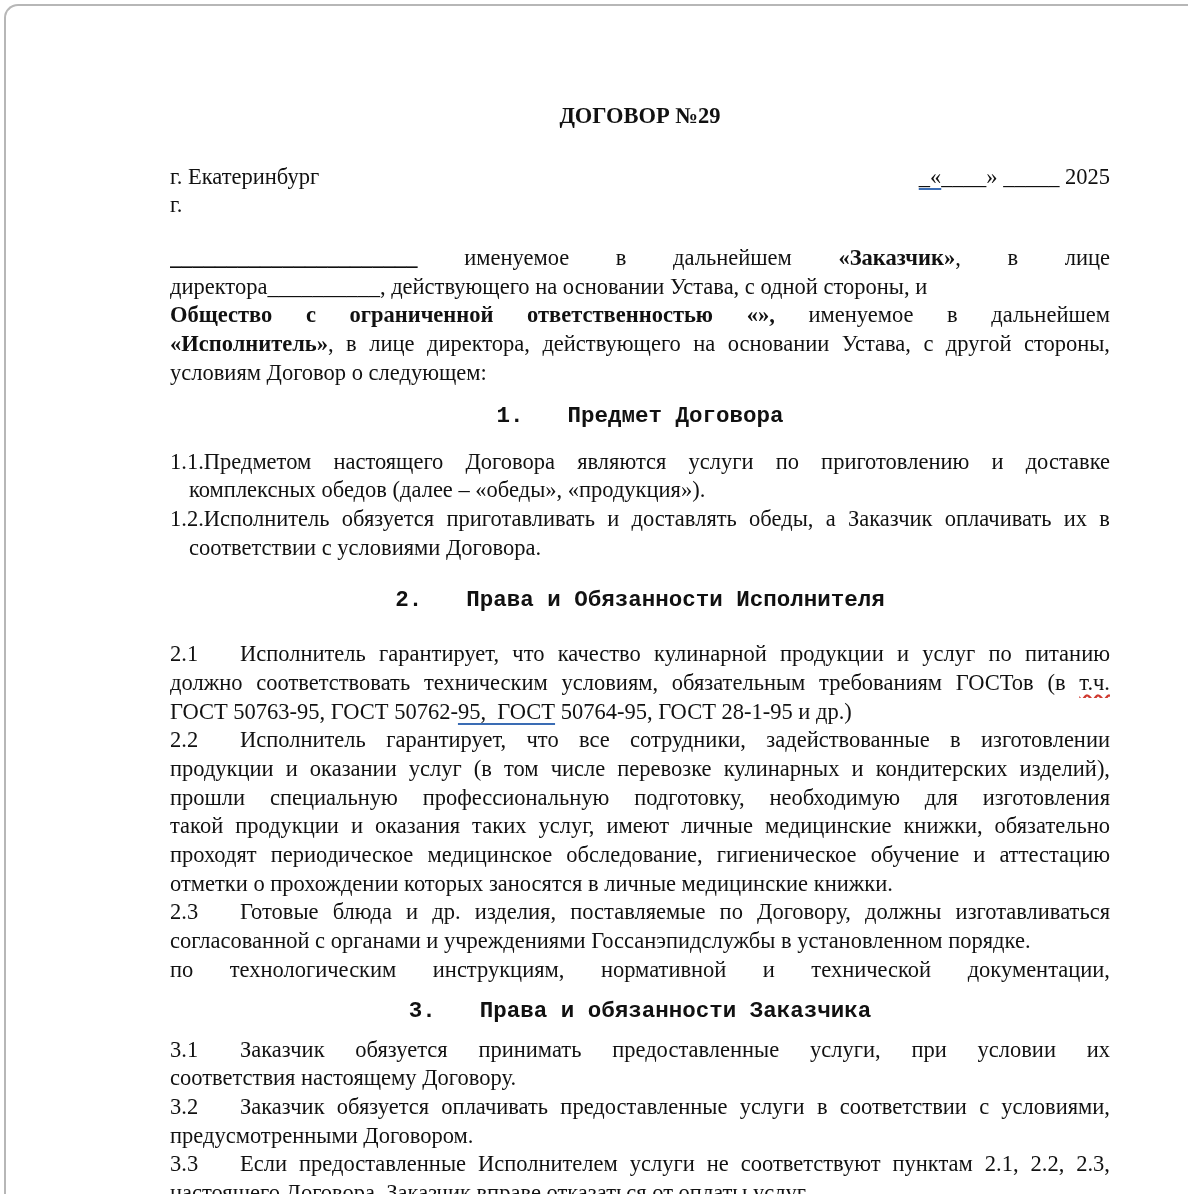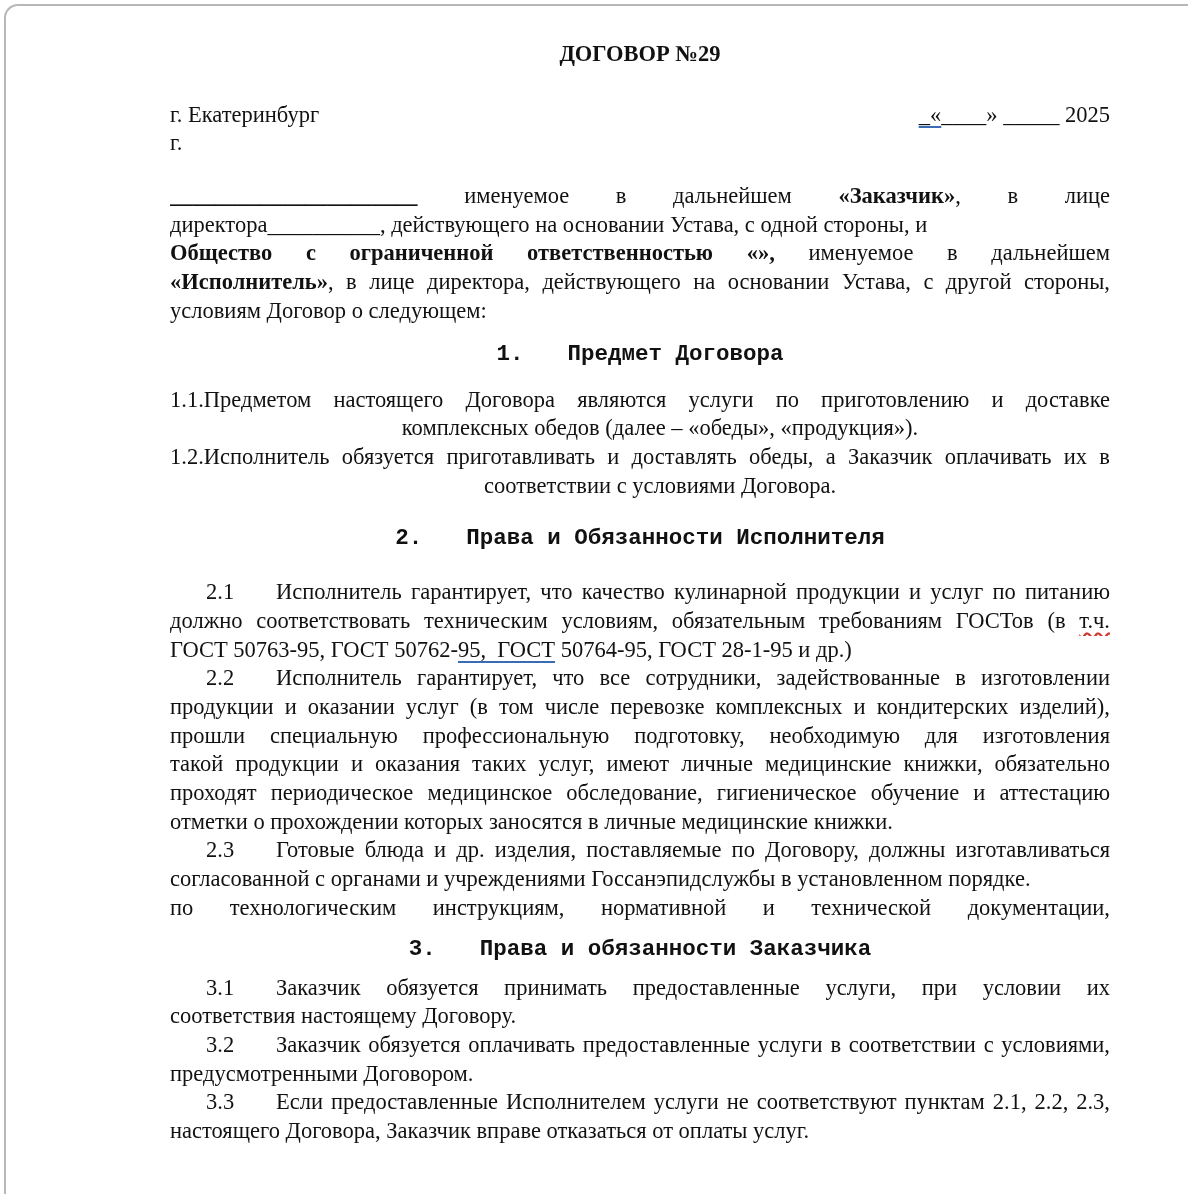--- a/index.html
+++ b/index.html
@@ -13,40 +13,40 @@
   }
   .sheet{
     position:absolute;left:4px;top:4px;
     width:1184px;height:1190px;
     box-sizing:border-box;
     border-left:2px solid #b7b7b7;
     border-top:2px solid #b7b7b7;
     border-top-left-radius:14px;
     background:#ffffff;
     overflow:hidden;
-    padding:34px 78px 0 164px;
+    padding:96px 78px 0 164px;
   }
   .content{width:940px;}
   .ln{
     height:28.7px;line-height:28.7px;
     font-size:22.5px;
     overflow:hidden;
     white-space:nowrap;
   }
   .just{
     white-space:normal;
     text-align:justify;
     text-align-last:justify;
   }
   .b{font-weight:bold;}
   .center{text-align:center;text-align-last:center;white-space:nowrap;}
   .heading{font-weight:bold;height:29px;line-height:29px;font-family:Liberation Mono, monospace;}
   .hnum{margin-right:44px;}
-  .num{display:inline-block;width:70px;margin-left:36px;}
-  .ind{margin-left:40px;text-align:center;}
+  .num{display:inline-block;width:70px;}
+  .ind{margin-left:19px;}
   .grammar{
     text-decoration-line:underline;
     text-decoration-style:double;
     text-decoration-color:#3a6cb4;
     text-decoration-skip-ink:none;
     text-underline-offset:4px;
   }
   .spell{
     text-decoration-line:underline;
     text-decoration-style:wavy;
@@ -98,21 +98,21 @@
 
       <div class="ln heading center"><span class="hnum">2.</span><span>Права и Обязанности Исполнителя</span></div>
 
       <div class="gapF"></div>
 
       <div class="ln just"><span class="num">2.1</span><span>Исполнитель гарантирует, что качество кулинарной продукции и услуг по питанию</span></div>
       <div class="ln just"><span>должно соответствовать техническим условиям, обязательным требованиям ГОСТов (в </span><span class="spell">т.ч.</span></div>
       <div class="ln"><span>ГОСТ 50763-95, ГОСТ 50762-</span><span class="grammar">95,&nbsp; ГОСТ</span><span> 50764-95, ГОСТ 28-1-95 и др.)</span></div>
 
       <div class="ln just"><span class="num">2.2</span><span>Исполнитель гарантирует, что все сотрудники, задействованные в изготовлении</span></div>
-      <div class="ln just">продукции и оказании услуг (в том числе перевозке комплексных и кондитерских изделий),</div>
+      <div class="ln just">продукции и оказании услуг (в том числе перевозке кулинарных и кондитерских изделий),</div>
       <div class="ln just">прошли специальную профессиональную подготовку, необходимую для изготовления</div>
       <div class="ln just">такой продукции и оказания таких услуг, имеют личные медицинские книжки, обязательно</div>
       <div class="ln just">проходят периодическое медицинское обследование, гигиеническое обучение и аттестацию</div>
       <div class="ln">отметки о прохождении которых заносятся в личные медицинские книжки.</div>
 
       <div class="ln just"><span class="num">2.3</span><span>Готовые блюда и др. изделия, поставляемые по Договору, должны изготавливаться</span></div>
       <div class="ln">согласованной с органами и учреждениями Госсанэпидслужбы в установленном порядке.</div>
       <div class="ln just">по технологическим инструкциям, нормативной и технической документации,</div>
 
       <div class="gapG"></div>

